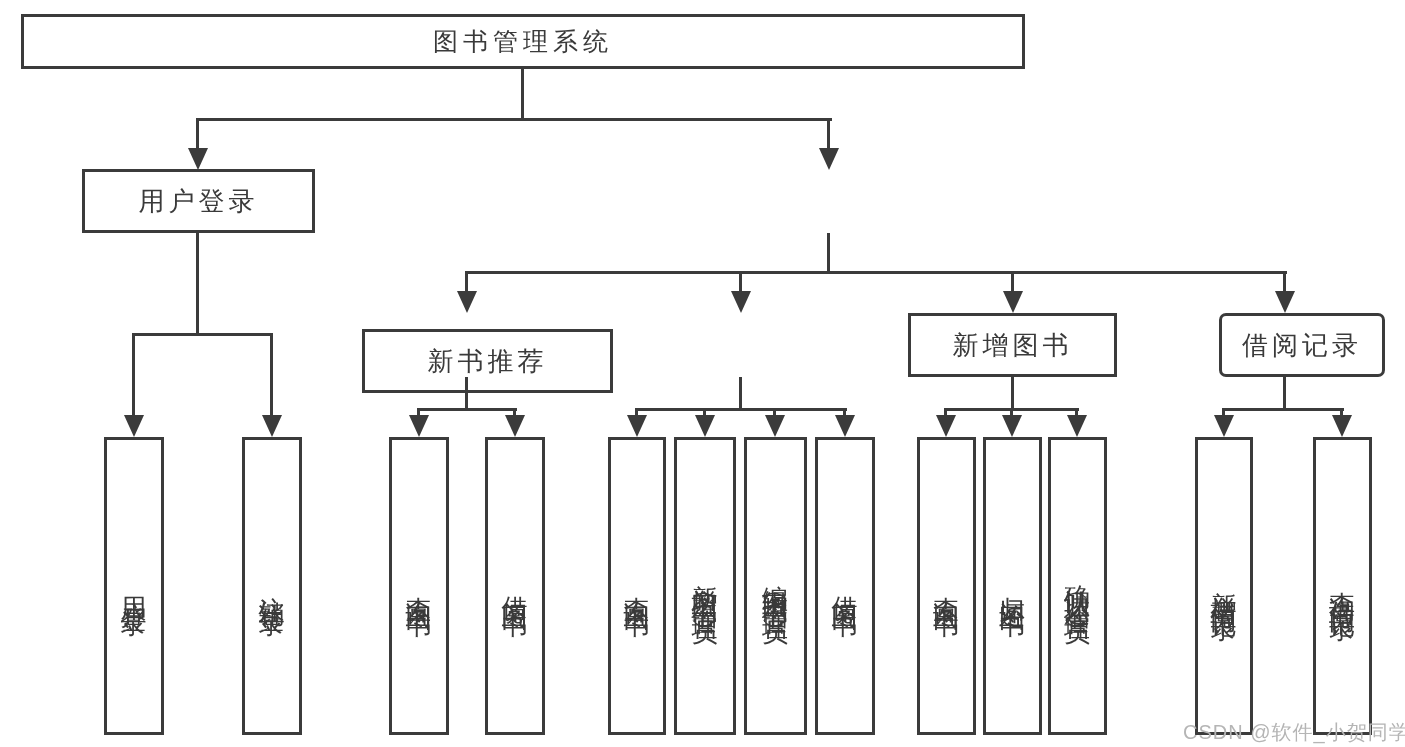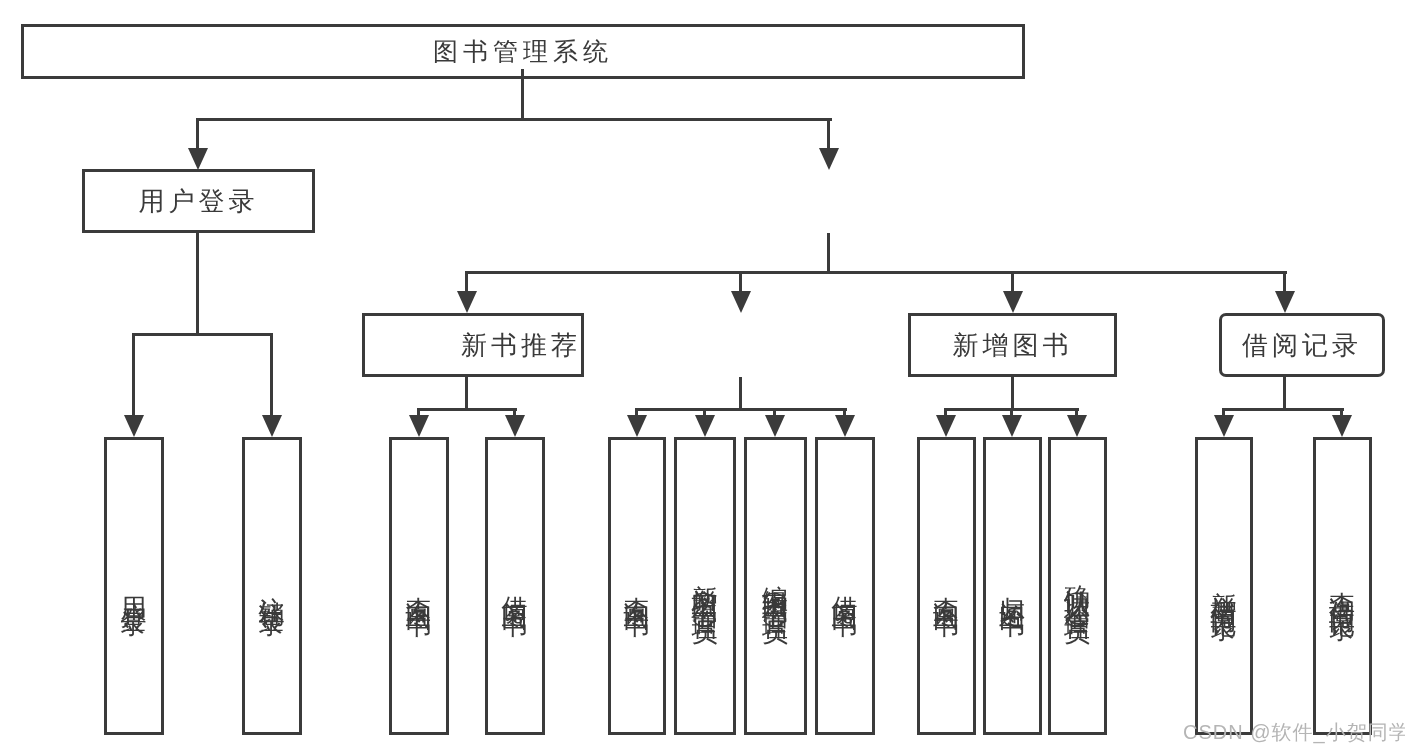--- a/index.html
+++ b/index.html
@@ -30,21 +30,21 @@
   .watermark {
     position:absolute; left:1183px; top:719px;
     font-size:20px; color:#b5b5b5; letter-spacing:1px; white-space:nowrap;
   }
 </style>
 </head>
 <body>
 
 <div id="canvas">
 
-  <div class="box hdr root-hdr" style="left:21px; top:24px; width:1004px; height:55px;text-align:center;">
+  <div class="box hdr root-hdr" style="left:21px; top:14px; width:1004px; height:55px;text-align:center;">
     <span>图书管理系统</span>
   </div>
 
   <div class="vline" style="left:521px; top:69px;  height:52px;"></div>
   <div class="hline" style="left:196px; top:118px; width:636px;"></div>
   <div class="vline" style="left:196px; top:118px; height:30px;"></div>
   <div class="arrowhead" style="left:188px; top:148px;"></div>
   <div class="vline" style="left:827px; top:118px; height:30px;"></div>
   <div class="arrowhead" style="left:819px; top:148px;"></div>
 
@@ -63,21 +63,21 @@
   <div class="hline" style="left:465px; top:271px; width:822px;"></div>
   <div class="vline" style="left:465px;  top:271px; height:20px;"></div>
   <div class="arrowhead" style="left:457px;  top:291px;"></div>
   <div class="vline" style="left:739px;  top:271px; height:20px;"></div>
   <div class="arrowhead" style="left:731px;  top:291px;"></div>
   <div class="vline" style="left:1011px; top:271px; height:20px;"></div>
   <div class="arrowhead" style="left:1003px; top:291px;"></div>
   <div class="vline" style="left:1283px; top:271px; height:20px;"></div>
   <div class="arrowhead" style="left:1275px; top:291px;"></div>
 
-  <div class="box hdr" style="left:362px; top:313px; width:222px; height:64px;justify-content:flex-end;">
+  <div class="box hdr" style="left:362px; top:329px; width:251px; height:64px;">
     <span>新书推荐</span>
   </div>
   <div class="box hdr" style="left:908px; top:313px; width:209px; height:64px;">
     <span>新增图书</span>
   </div>
   <div class="box hdr" style="left:1219px; top:313px; width:166px; height:64px;border-radius:7px;">
     <span>借阅记录</span>
   </div>
 
   <div class="vline" style="left:465px; top:377px; height:34px;"></div>

